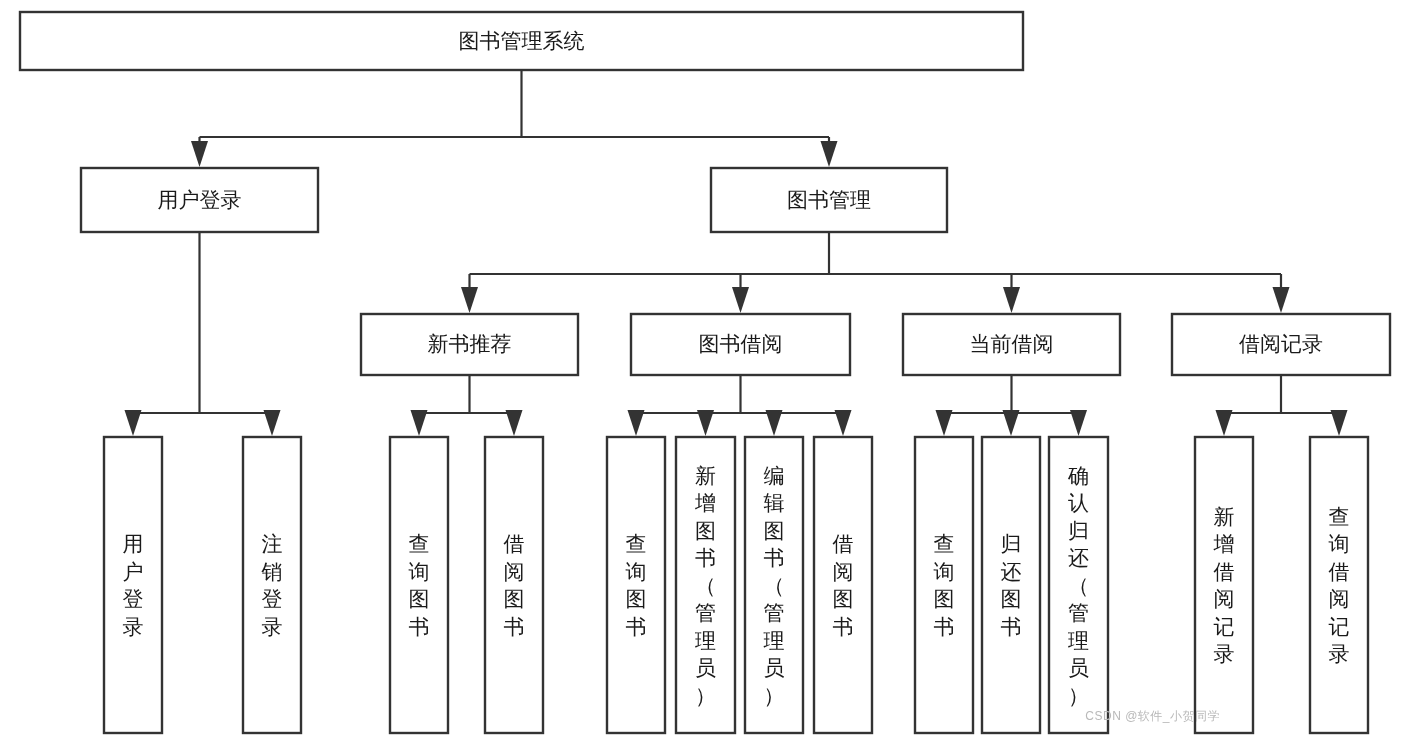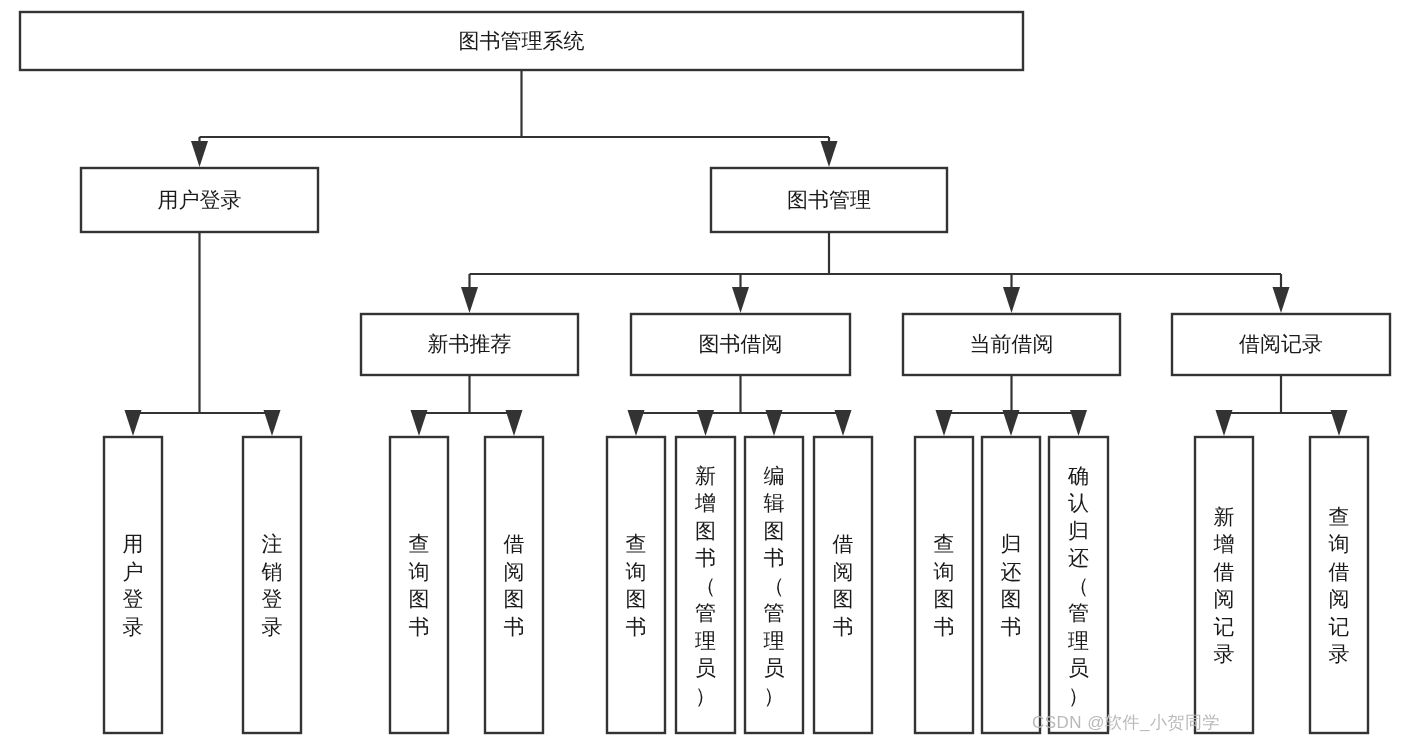--- a/index.html
+++ b/index.html
@@ -51,23 +51,23 @@
   }
   .node-label-v {
     font-family: "Liberation Sans", "DejaVu Sans", sans-serif;
     font-size: 21px;
     fill: #1a1a1a;
     text-anchor: middle;
   }
   .watermark-text {
     position: absolute;
     right: 8px;
-    bottom: 13px;
-    font-family: "Liberation Sans", "DejaVu Sans", sans-serif;
-    font-size: 17px;
+    bottom: 22px;
+    font-family: "Liberation Sans", "DejaVu Sans", sans-serif;
+    font-size: 12px;
     color: #b9b9b9;
     letter-spacing: 0.5px;
     white-space: nowrap;
     user-select: none;
   }
 </style>
 </head>
 <body>
 
 <div id="diagram-root">

